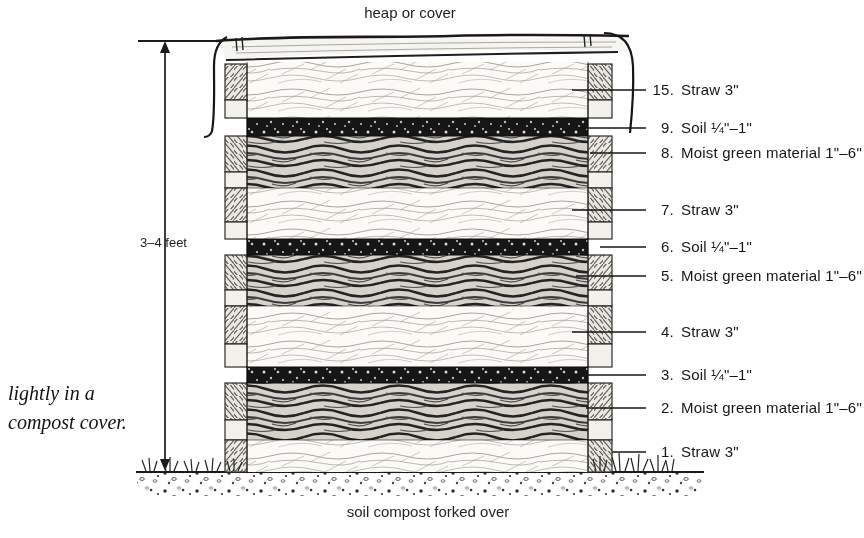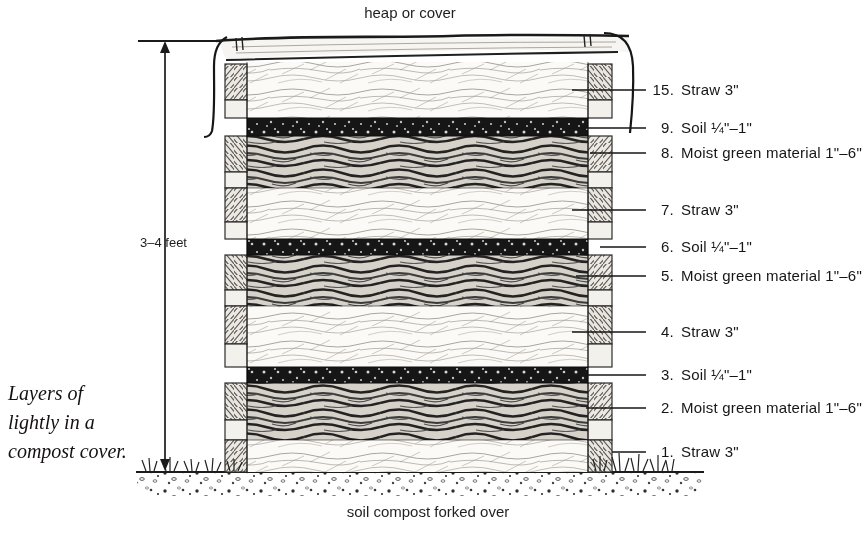--- a/index.html
+++ b/index.html
@@ -174,21 +174,20 @@
       <path d="M586,408 H646"></path>
       <path d="M612,452 H646"></path>
     </g>
   </svg>
 
   <div class="anno center top-label">heap or cover</div>
   <div class="anno center bottom-label">soil compost forked over</div>
   <div class="anno height-label">3–4 feet</div>
 
   <div class="caption">
-    <span>Layers of</span>
     <span>lightly in a</span>
     <span>compost cover.</span>
   </div>
 
   <div class="layer-label" style="top:81px">
     <span class="num">15.</span><span class="txt">Straw 3"</span>
   </div>
   <div class="layer-label" style="top:119px">
     <span class="num">9.</span><span class="txt">Soil ¼"–1"</span>
   </div>

